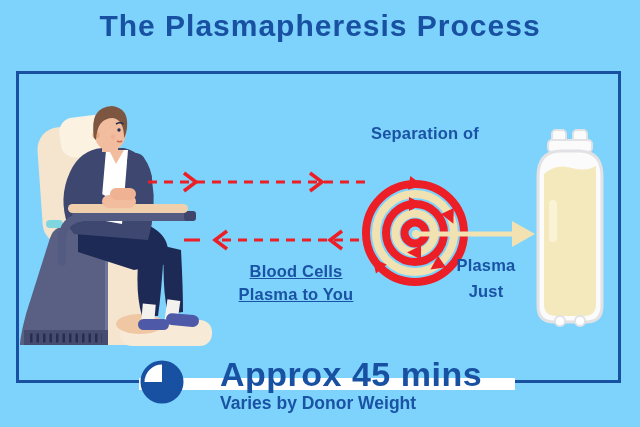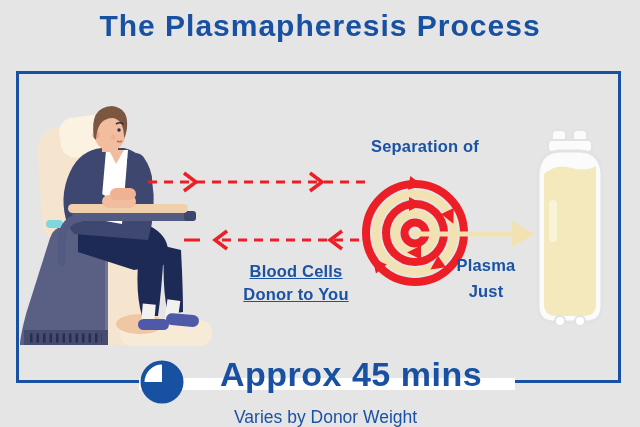--- a/index.html
+++ b/index.html
@@ -1,17 +1,17 @@
 <!DOCTYPE html>
 <html><head>
 <meta charset="utf-8">
 <style>
   html,body { margin:0; padding:0; background:#fff; }
   .stage {
-    position:relative; width:640px; height:427px; background:#e5e5e5;
+    position:relative; width:640px; height:427px; background:#7dd3fc;
     font-family:"Liberation Sans", sans-serif; overflow:hidden;
   }
   .title {
     position:absolute; top:9px; left:0; width:640px; text-align:center;
     font-size:30px; font-weight:800; letter-spacing:1px; color:#1850A2;
     margin:0;
   }
   .frame {
     position:absolute; left:16px; top:71px; width:599px; height:306px;
     border:3px solid #1850A2;
@@ -26,22 +26,22 @@
     font-size:16.5px; line-height:23px; letter-spacing:0.2px;
   }
   .label span { display:block; }
   .label-plasma { line-height:25.5px; }
   .duration {
     position:absolute; left:216px; top:351px; margin:4px;
     font-size:34px; font-weight:800; letter-spacing:0.5px; color:#1850A2;
     white-space:nowrap;
   }
   .duration-note {
-    position:absolute; left:218px; top:391px; margin:16px;
-    font-size:17.5px; font-weight:400; color:#1A52A4; white-space:nowrap;
+    position:absolute; left:218px; top:391px; margin:2px;
+    font-size:17.5px; font-weight:700; color:#1A52A4; white-space:nowrap;
   }
 </style>
 </head>
 <body>
 
 <div class="stage">
 
   <h1 class="title">The Plasmapheresis Process</h1>
 
   <div class="frame"></div>
@@ -135,27 +135,27 @@
     <rect x="41" y="2" width="14" height="14" rx="4" fill="#FBFBFC" stroke="#E2E2E5" stroke-width="2"></rect>
     <rect x="16" y="12" width="44" height="12" rx="4" fill="#FBFBFC" stroke="#E2E2E5" stroke-width="2"></rect>
     <path d="M6,48 Q6,24 28,23 L48,23 Q70,24 70,48 L70,178 Q70,194 54,194 L22,194 Q6,194 6,178 Z" fill="#FBFBFC" stroke="#E2E2E5" stroke-width="3"></path>
     <path d="M12,46 Q24,35 40,40 Q54,44 64,38 L64,176 Q64,188 52,188 L24,188 Q12,188 12,176 Z" fill="#F4E9BC"></path>
     <rect x="17" y="72" width="8" height="42" rx="4" fill="#FAF3D6"></rect>
     <circle cx="28" cy="193" r="5" fill="#FFFFFF" stroke="#E2E2E5" stroke-width="2"></circle>
     <circle cx="48" cy="193" r="5" fill="#FFFFFF" stroke="#E2E2E5" stroke-width="2"></circle>
   </svg>
 
 
-  <div class="label" style="left:342px; top:135px; width:166px;">
+  <div class="label" style="left:342px; top:122px; width:166px;">
     <span>Separation of</span>
   </div>
 
   <div class="label" style="left:216px; top:260px; width:160px;text-decoration:underline;">
     <span>Blood Cells</span>
-    <span>Donor to You</span>
+    <span>Plasma to You</span>
   </div>
 
   <div class="label label-plasma" style="left:436px; top:253px; width:100px;">
     <span>Plasma</span>
     <span>Just</span>
   </div>
 
   <svg class="abs" style="left:139px; top:359px;" width="46" height="46" viewBox="0 0 46 46">
     <circle cx="23" cy="23" r="19.5" fill="#FFFFFF" stroke="#1850A2" stroke-width="4"></circle>
     <path d="M23,23 L23,3.5 A19.5,19.5 0 1 1 3.5,23 Z" fill="#1850A2"></path>

